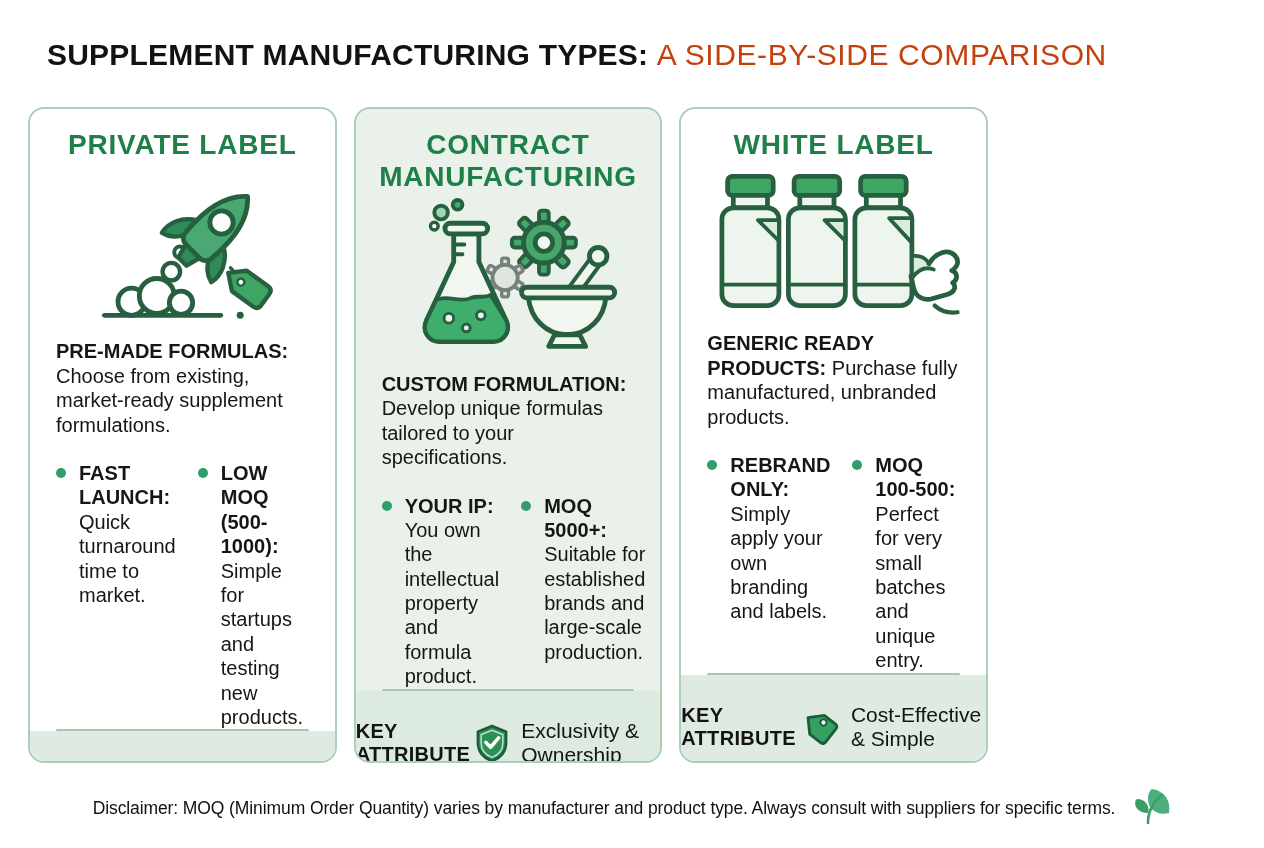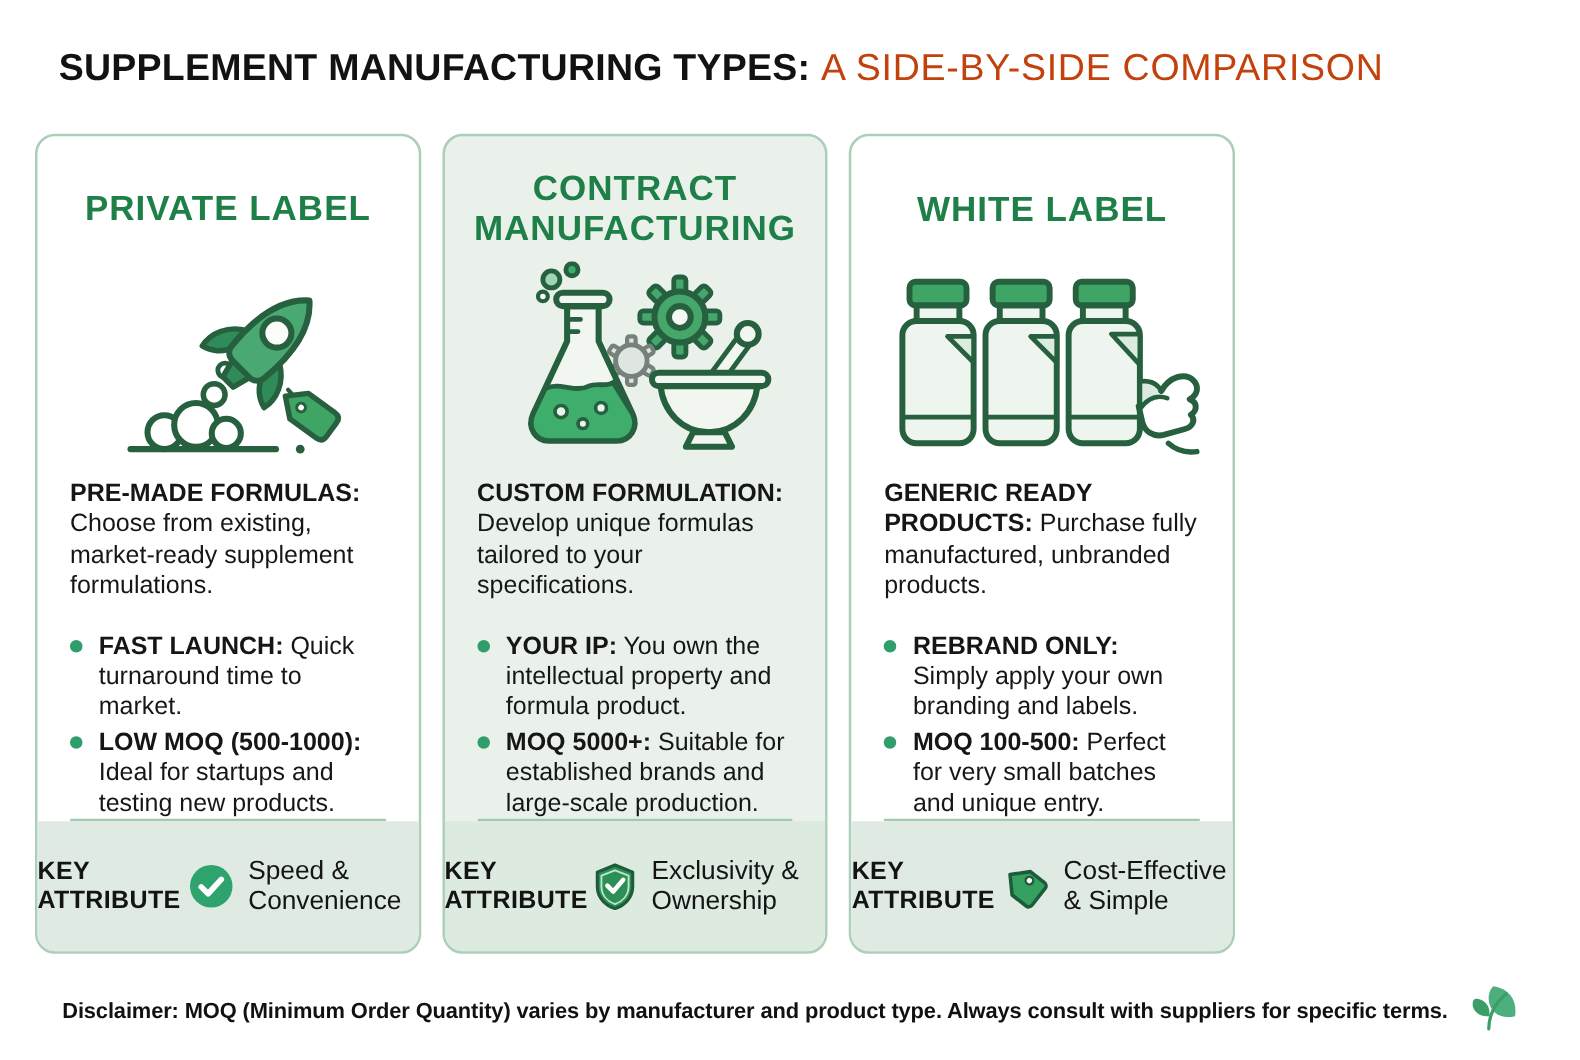--- a/index.html
+++ b/index.html
@@ -22,36 +22,36 @@
   .card-title-area { height:82px; margin-top:20px; display:flex; align-items:center;
                      justify-content:center; padding:0 16px; text-align:center; }
   .card-title { color:#1e7f48; font-size:28px; font-weight:800; letter-spacing:0.8px;
                 line-height:1.16; }
 
   .icon-area { height:164px; margin-top:4px; display:flex; align-items:center; justify-content:center; }
 
   .card-body { flex:1 1 auto; padding:0 26px; margin-top:14px; font-size:20px; line-height:1.22; }
   .intro { margin-bottom:24px; }
   .intro b, .bullet-text b { font-weight:700; }
-  .bullets { list-style:none; display:flex; flex-direction:column; gap:4px; }
+  .bullets { list-style:none; display:flex; flex-direction:row; gap:22px; }
   .bullet-item { display:flex; gap:13px; }
   .bullet-dot { width:10px; height:10px; border-radius:50%; background:#2f9e6a; flex:0 0 auto; margin-top:7px; }
 
   .divider { height:2px; background:#a3c9b1; margin:0 26px; border-radius:1px; flex:0 0 auto; }
   .card-footer { flex:0 0 104px; background:#dfebe2; display:flex; flex-direction:row;
                  align-items:center; justify-content:center; gap:5px; }
   .card.mint .card-footer { background:#dceae0; }
   .ka-label { font-weight:700; font-size:20px; letter-spacing:0.3px; color:#141414; }
   .ka-row { display:flex; align-items:center; gap:12px; font-size:21px; color:#141414; }
   .ka-row svg { display:block; }
 
   
   .disclaimer { position:absolute; top:786px; left:0; width:100%; display:flex;
                 align-items:center; justify-content:center; gap:12px; }
-  .disclaimer-text { font-size:17.5px; color:#111; letter-spacing:-0.1px;font-weight:bold; }
+  .disclaimer-text { font-size:17.5px; color:#111; letter-spacing:-0.1px; }
 </style>
 </head>
 <body>
 
 <div class="page">
 
   <h1 class="main-title"><span>SUPPLEMENT MANUFACTURING TYPES:</span> <span class="title-rest">A SIDE-BY-SIDE COMPARISON</span></h1>
 
   <div class="cards">
 
@@ -89,21 +89,21 @@
       </div>
       <div class="card-body">
         <p class="intro"><b>PRE-MADE FORMULAS:</b> <span>Choose from existing, market-ready supplement formulations.</span></p>
         <ul class="bullets">
           <li class="bullet-item">
             <span class="bullet-dot"></span>
             <p class="bullet-text"><b>FAST LAUNCH:</b> <span>Quick turnaround time to market.</span></p>
           </li>
           <li class="bullet-item">
             <span class="bullet-dot"></span>
-            <p class="bullet-text"><b>LOW MOQ (500-1000):</b> <span>Ideal for startups and testing new products.</span></p>
+            <p class="bullet-text"><b>LOW MOQ (500-1000):</b> <span>Simple for startups and testing new products.</span></p>
           </li>
         </ul>
       </div>
       <div class="divider"></div>
       <div class="card-footer">
         <div class="ka-label">KEY ATTRIBUTE</div>
         <div class="ka-row">
           <span>
             <svg width="36" height="36" viewBox="0 0 36 36">
               <circle cx="18" cy="18" r="17" fill="#2fa36d"></circle>

